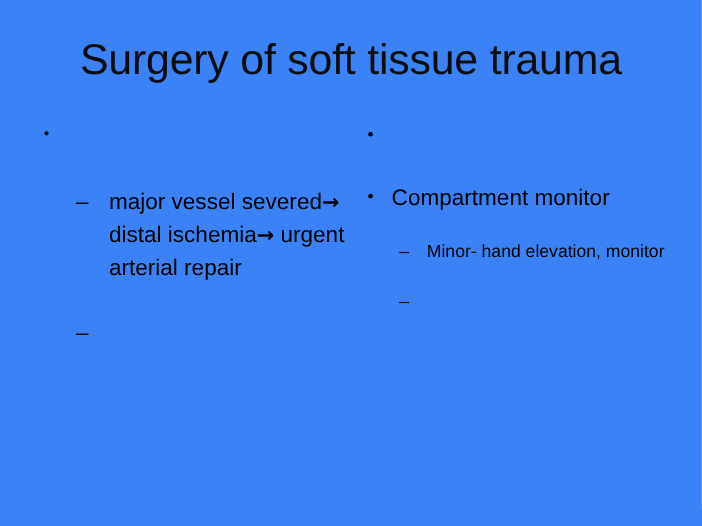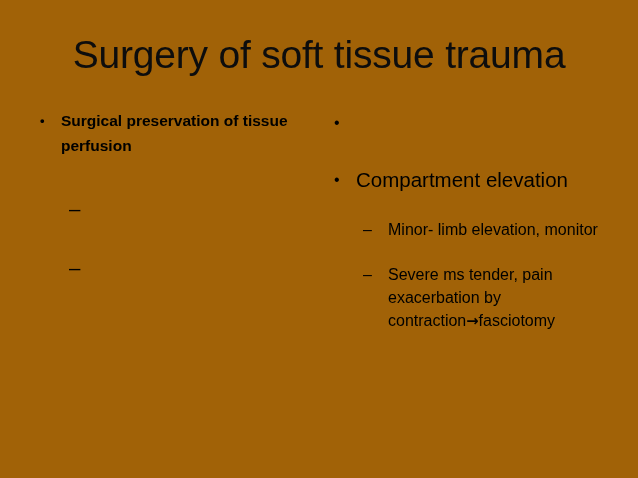--- a/index.html
+++ b/index.html
@@ -11,21 +11,21 @@
     height: 478px;
     background: #ffffff;
     font-family: "Liberation Sans", sans-serif;
     color: #000000;
     overflow: hidden;
   }
   .slide {
     position: relative;
     width: 638px;
     height: 478px;
-    background: #a16207;
+    background: #3b82f6;
   }
   .slide-title {
     position: absolute;
     left: 0;
     top: 32px;
     width: 638px;
     text-align: center;
     font-size: 39px;
     line-height: 46px;
     font-weight: 400;
@@ -129,59 +129,58 @@
 <body>
 
 <div class="slide">
 
   <div class="slide-title">Surgery of soft tissue trauma</div>
 
   <div class="col col-left">
 
     <div class="row l1-bold">
       <span class="marker">•</span>
-      <span class="txt">Surgical preservation of tissue perfusion</span>
     </div>
 
     <div class="gap-36"></div>
 
     <div class="row l2-left">
       <span class="marker">–</span>
+      <span class="txt"> major vessel severed<span class="arrow">→</span> distal ischemia<span class="arrow">→</span> urgent arterial repair</span>
     </div>
 
     <div class="gap-30"></div>
 
     <div class="row l2-left">
       <span class="marker">–</span>
     </div>
 
   </div>
 
   <div class="col col-right">
 
     <div class="row l1-right">
       <span class="marker">•</span>
     </div>
 
     <div class="gap-28"></div>
 
     <div class="row l1-right">
       <span class="marker">•</span>
-      <span class="txt">Compartment elevation</span>
+      <span class="txt">Compartment monitor</span>
     </div>
 
     <div class="gap-24"></div>
 
     <div class="row l2-right">
       <span class="marker">–</span>
-      <span class="txt">Minor- limb elevation, monitor</span>
+      <span class="txt">Minor- hand elevation, monitor</span>
     </div>
 
     <div class="gap-22"></div>
 
     <div class="row l2-right">
       <span class="marker">–</span>
-      <span class="txt">Severe ms tender, pain exacerbation by contraction<span class="arrow">→</span>fasciotomy</span>
     </div>
 
   </div>
 
 </div>
 
 </body></html>

